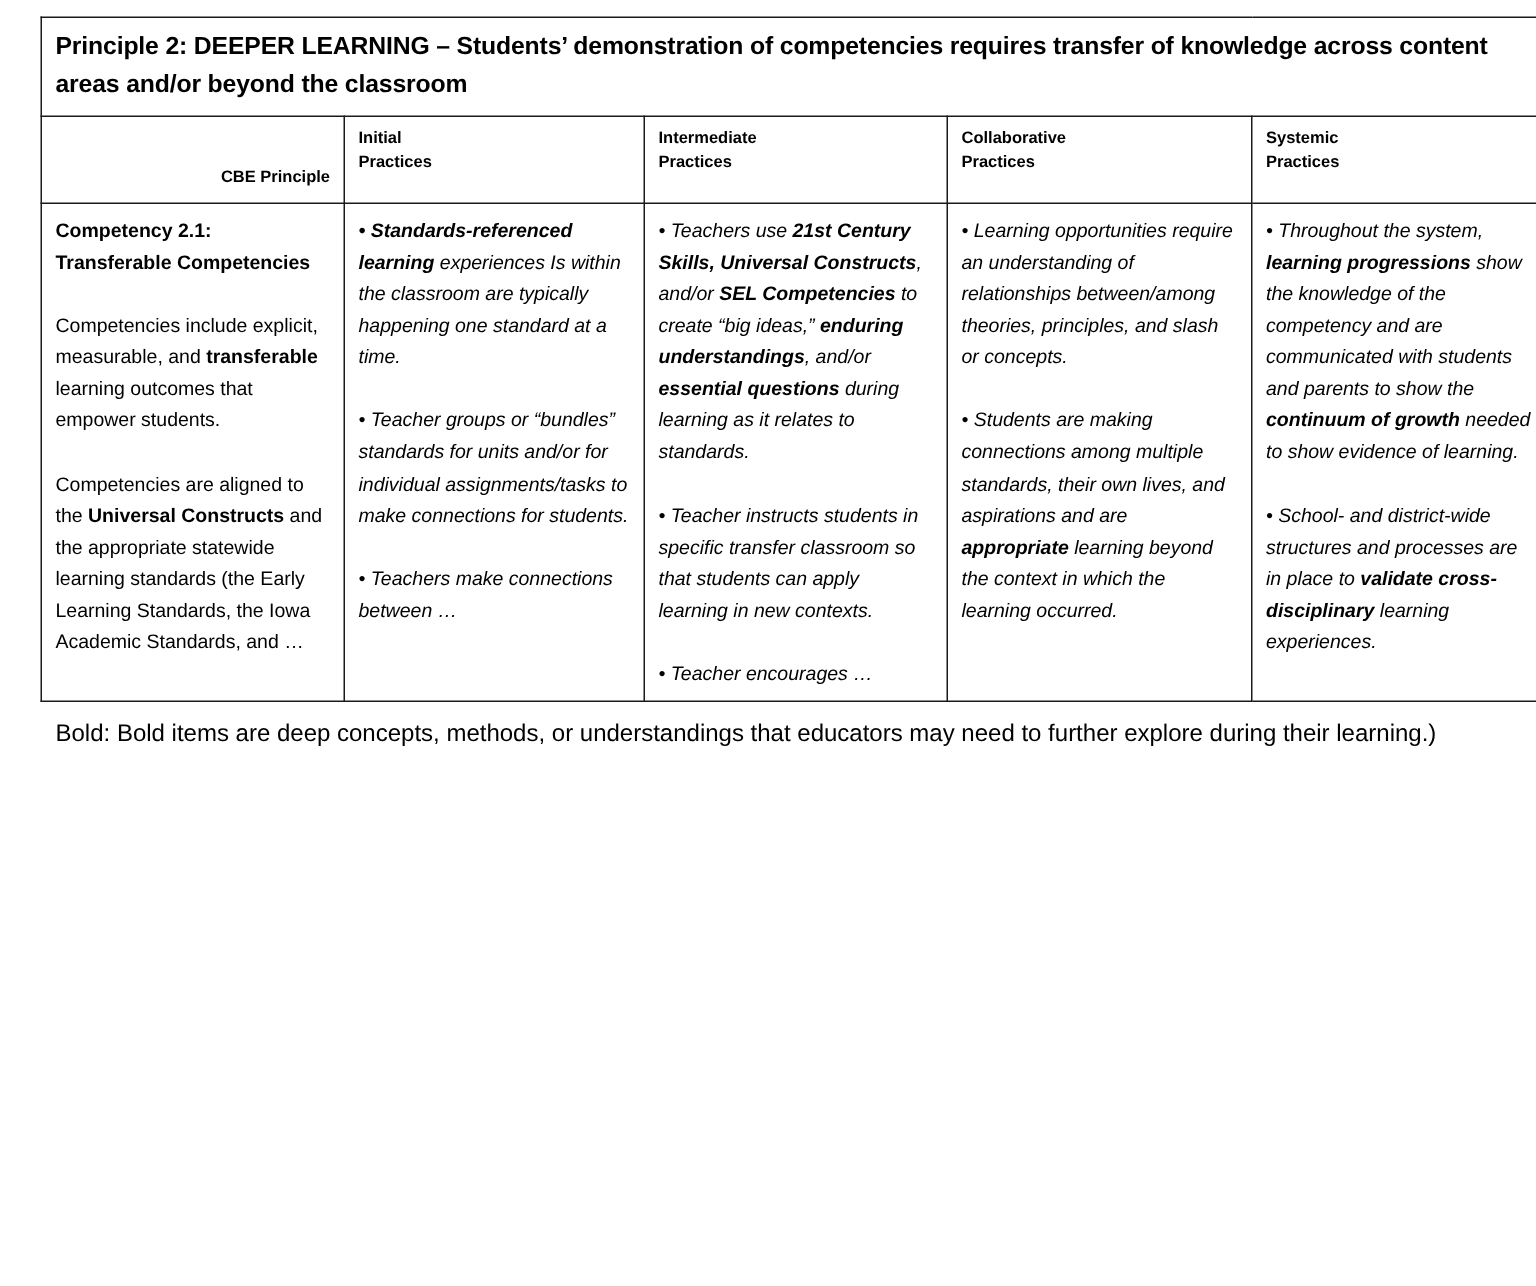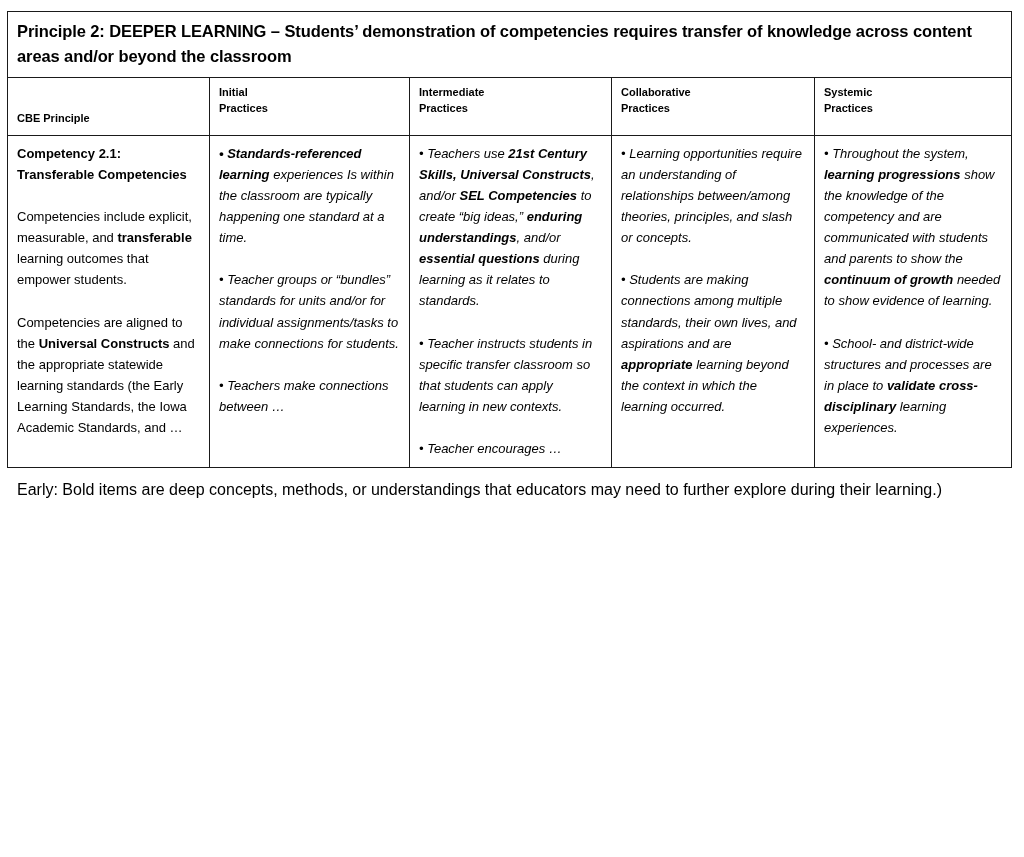--- a/index.html
+++ b/index.html
@@ -13,21 +13,21 @@
     height: 857px;
     font-family: "Liberation Sans", sans-serif;
     color: #000000;
     overflow: hidden;
   }
 
   .page {
     position: relative;
     width: 1024px;
     height: 857px;
-    padding: 11px 9px 0 7px;
+    padding: 11px 9px 0 27px;
   }
 
   table.cbe-table {
     width: 1004px;
     border-collapse: collapse;
     table-layout: fixed;
   }
 
   table.cbe-table td {
     border: 1.5px solid #1a1a1a;
@@ -48,20 +48,21 @@
   td.header-cell {
     font-size: 11px;
     font-weight: bold;
     line-height: 1.45;
     height: 58px;
     vertical-align: bottom;
     padding-bottom: 6px;
   }
   td.header-cell.first-col {
     vertical-align: bottom;
+    text-align: right;
   }
   .header-line { display: block; }
 
   
   td.body-cell {
     font-size: 13px;
     line-height: 1.62;
     padding: 8px 9px 10px 9px;
   }
 
@@ -167,15 +168,15 @@
 
         <td class="body-cell">
           <p class="spacer-after bullet-para"><span>• Throughout the system, </span><b>learning progressions</b><span> show the knowledge of the competency and are communicated with students and parents to show the </span><b>continuum of growth</b><span> needed to show evidence of learning.</span></p>
           <p class="bullet-para"><span>• School- and district-wide structures and processes are in place to </span><b>validate cross-disciplinary</b><span> learning experiences.</span></p>
         </td>
 
       </tr>
     </tbody>
   </table>
 
-  <div class="note"><span>Early: </span><b>Bold</b><span> items are deep concepts, methods, or understandings that educators may need to further explore during their learning.)</span></div>
+  <div class="note"><span>Bold: </span><b>Bold</b><span> items are deep concepts, methods, or understandings that educators may need to further explore during their learning.)</span></div>
 
 </div>
 
 </body></html>

